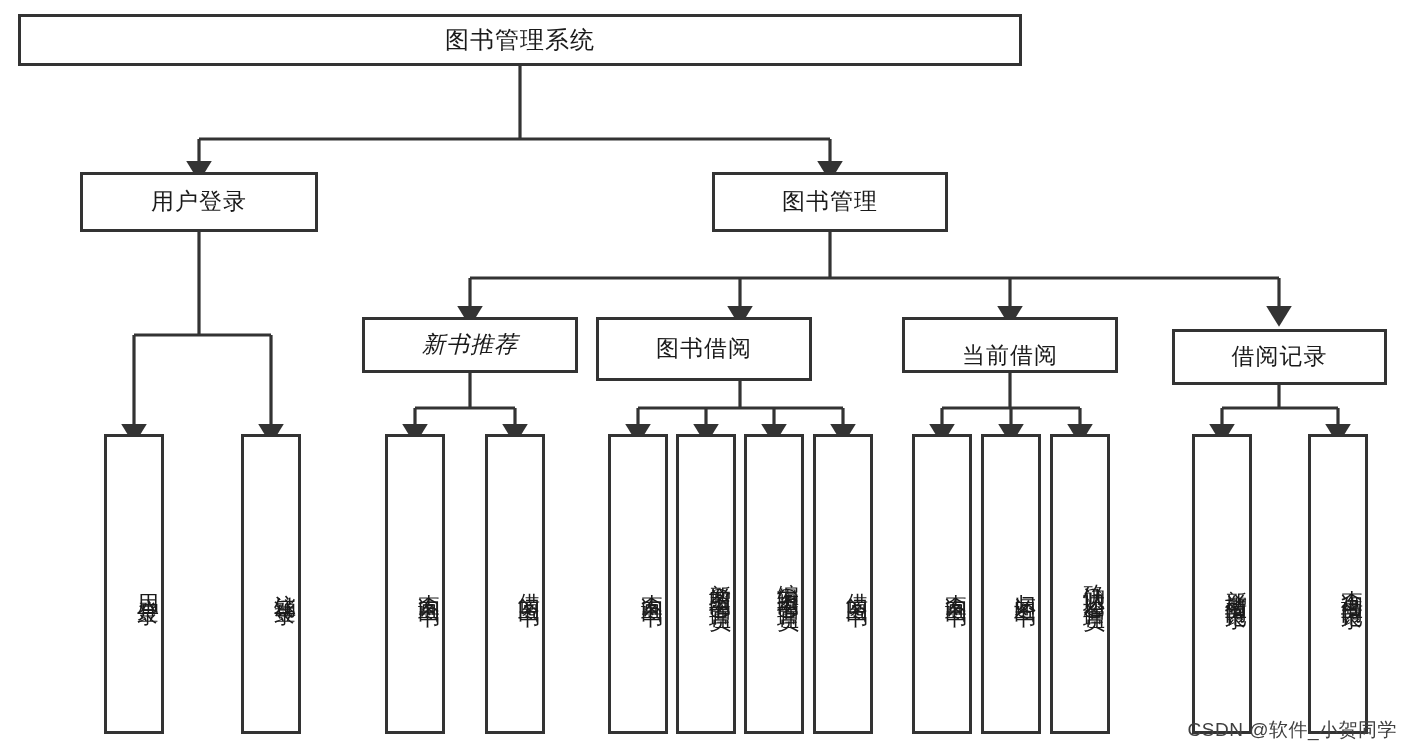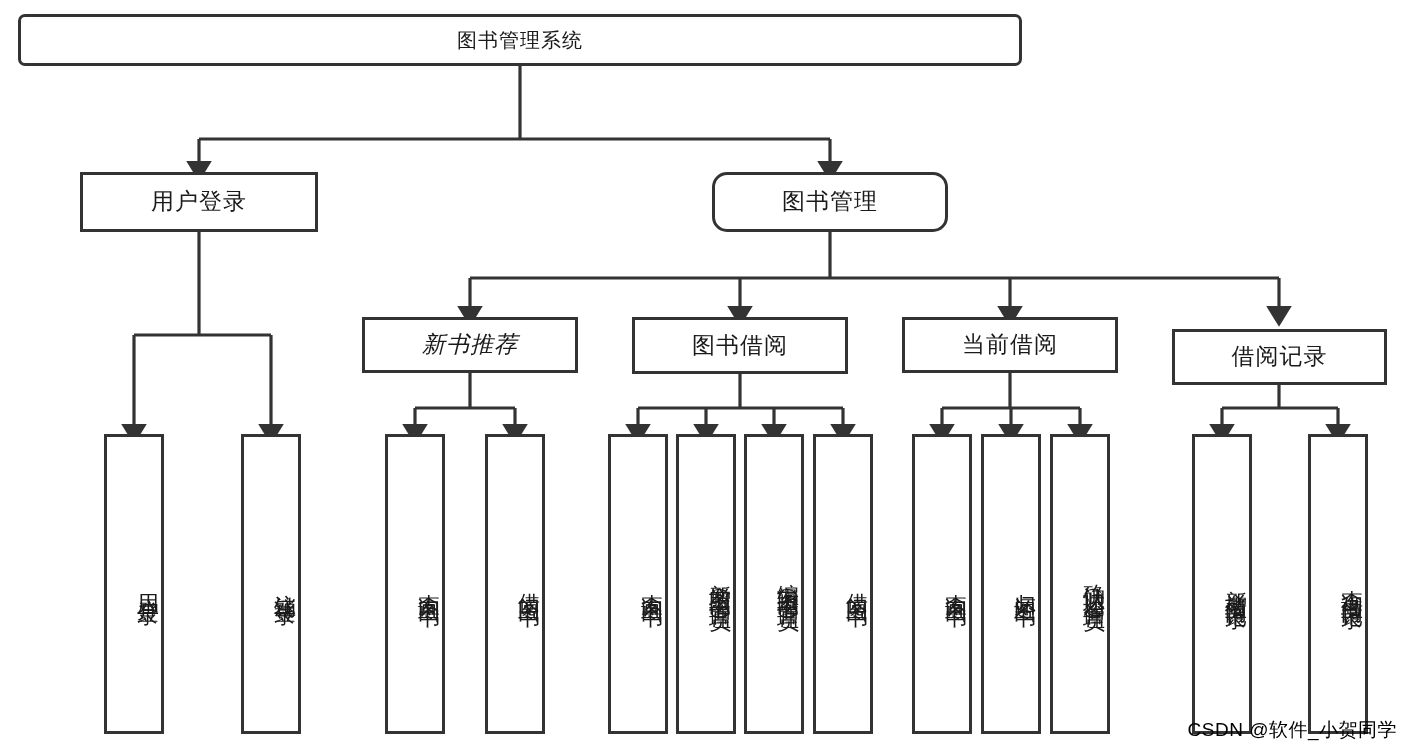--- a/index.html
+++ b/index.html
@@ -26,22 +26,21 @@
     align-items: center;
     justify-content: center;
     color: #1a1a1a;
   }
   .node.horiz {
     font-size: 23px;
     letter-spacing: 1px;
     line-height: 1.2;
   }
   .node.root {
-    font-size: 20px;
-    border-radius: 7px;
+    font-size: 24px;
   }
   .node.vert {
     writing-mode: vertical-rl;
     text-orientation: upright;
     font-size: 22px;
     letter-spacing: 4px;
     line-height: 1.15;
     padding-top: 6px;
     padding-bottom: 6px;
     align-items: flex-start;
@@ -59,21 +58,21 @@
     top: 0;
     width: 1405px;
     height: 747px;
     pointer-events: none;
   }
   .watermark {
     position: absolute;
     right: 8px;
     bottom: 4px;
     font-size: 19px;
-    color: #000000;
+    color: #404040;
     white-space: nowrap;
     letter-spacing: 0.5px;
   }
 </style>
 </head>
 <body>
 
 <div id="canvas">
 
   <svg id="wires" viewBox="0 0 1405 747">
@@ -126,31 +125,31 @@
     </g>
   </svg>
 
   <div class="node horiz root" style="left:18px; top:14px; width:1004px; height:52px;">
     <span>图书管理系统</span>
   </div>
 
   <div class="node horiz" style="left:80px; top:172px; width:238px; height:60px;">
     <span>用户登录</span>
   </div>
-  <div class="node horiz" style="left:712px; top:172px; width:236px; height:60px;border-radius:15px;">
+  <div class="node horiz" style="left:712px; top:172px; width:236px; height:60px;">
     <span>图书管理</span>
   </div>
 
   <div class="node horiz" style="left:362px; top:317px; width:216px; height:56px;font-style:italic;">
     <span>新书推荐</span>
   </div>
-  <div class="node horiz" style="left:632px; top:317px; width:216px; height:57px;justify-content:center;">
+  <div class="node horiz" style="left:596px; top:317px; width:216px; height:64px;justify-content:center;">
     <span>图书借阅</span>
   </div>
-  <div class="node horiz" style="left:902px; top:317px; width:216px; height:56px;">
+  <div class="node horiz" style="left:902px; top:317px; width:216px; height:56px;align-items:flex-end;">
     <span>当前借阅</span>
   </div>
   <div class="node horiz" style="left:1172px; top:317px; width:215px; height:56px;margin-top:12px;">
     <span>借阅记录</span>
   </div>
 
   <div class="node vert" style="left:104px; top:434px; width:60px; height:300px;">
     <span class="vtext">用户登录</span>
   </div>
   <div class="node vert" style="left:241px; top:434px; width:60px; height:300px;">

